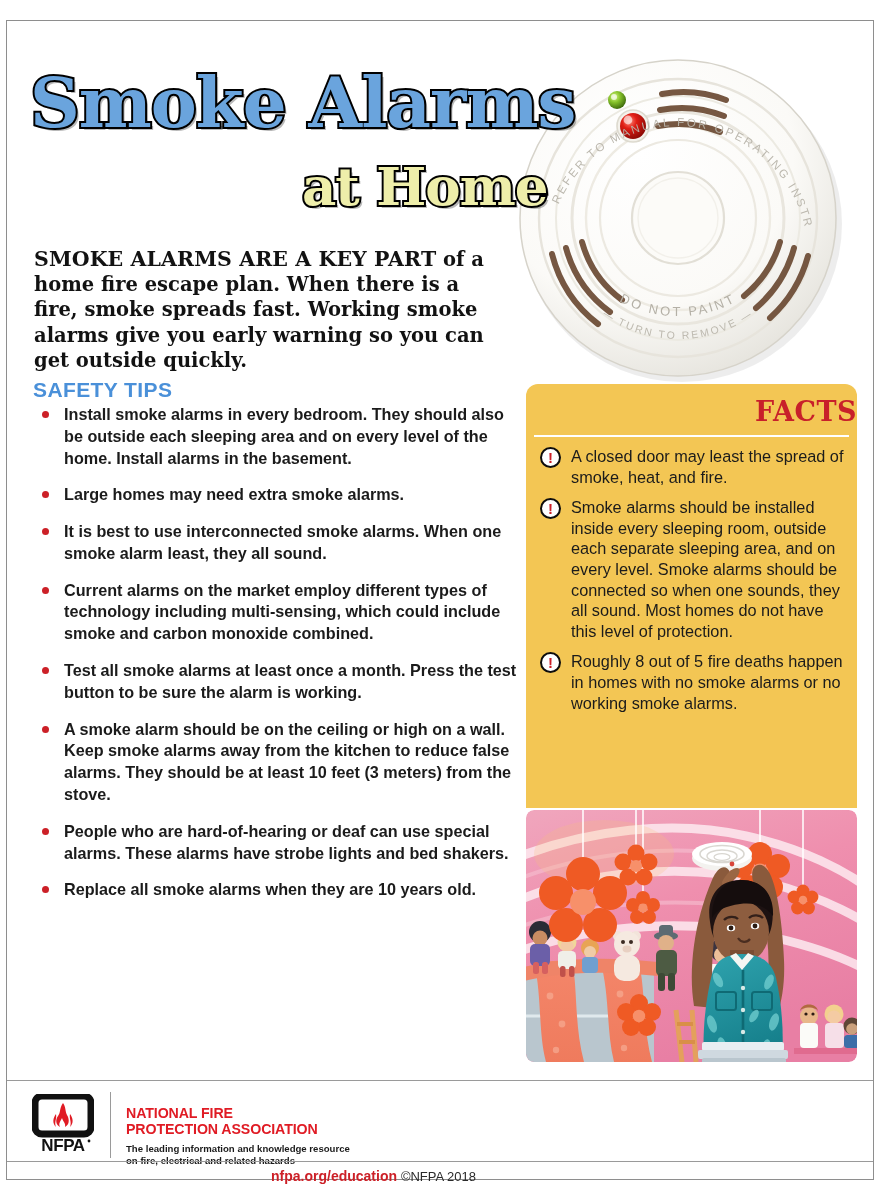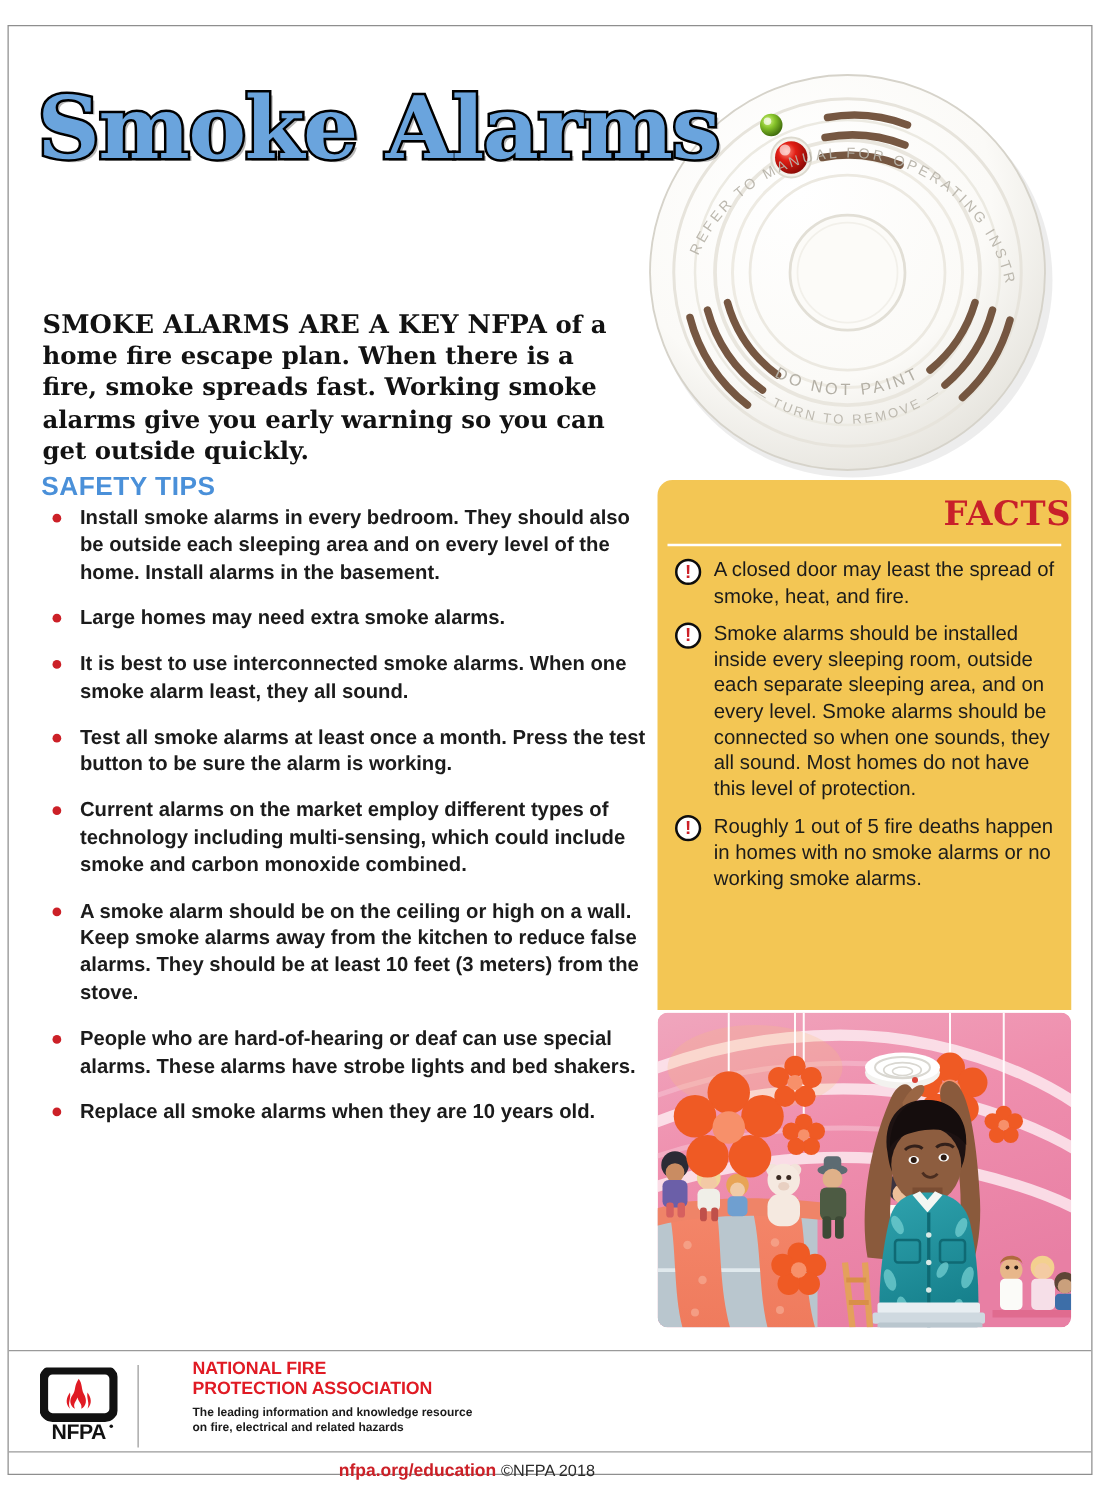--- a/index.html
+++ b/index.html
@@ -203,23 +203,22 @@
     width: 62px; height: 62px;
   }
   #logo-divider {
     position: absolute;
     left: 110px; top: 4px;
     width: 1px; height: 66px;
     background: #9a9a9a;
   }
   #footer-text {
     position: absolute;
-    left: 126px; top: 0;
+    left: 126px; top: 18px;
     width: 420px;
-    margin-left: 28px;
   }
   .footer-org {
     color: #e01b24;
     font-weight: bold;
     font-size: 14.2px;
     line-height: 1.12;
     letter-spacing: -0.1px;
   }
   .footer-tag {
     color: #1b1b1b;
@@ -328,46 +327,47 @@
         <text font-family="Liberation Sans, sans-serif" font-size="13" letter-spacing="2.6" fill="#b4b0a6" text-anchor="middle">
           <textPath href="#bottomArc1" startOffset="50%">DO NOT PAINT</textPath>
         </text>
         <text font-family="Liberation Sans, sans-serif" font-size="10.5" letter-spacing="2.2" fill="#bdb9af" text-anchor="middle">
           <textPath href="#bottomArc2" startOffset="50%">— TURN TO REMOVE —</textPath>
         </text>
       </svg>
     </div>
 
     <div class="title-line" id="title-main">Smoke Alarms</div>
+    <div class="title-line" id="title-sub">at Home</div>
   </div>
 
-  <p id="intro"><span class="lead">SMOKE ALARMS ARE A KEY NFPA</span><span> of a home fire escape plan. When there is a fire, smoke spreads fast. Working smoke alarms give you early warning so you can get outside quickly.</span></p>
+  <p id="intro"><span class="lead">SMOKE ALARMS ARE A KEY PART</span><span> of a home fire escape plan. When there is a fire, smoke spreads fast. Working smoke alarms give you early warning so you can get outside quickly.</span></p>
 
   <div id="safety-tips-heading">SAFETY TIPS</div>
 
   <ul id="tips-list">
     <li>
       <span class="bullet"></span>
       <span>Install smoke alarms in every bedroom. They should also be outside each sleeping area and on every level of the home. Install alarms in the basement.</span>
     </li>
     <li>
       <span class="bullet"></span>
       <span>Large homes may need extra smoke alarms.</span>
     </li>
     <li>
       <span class="bullet"></span>
       <span>It is best to use interconnected smoke alarms. When one smoke alarm least, they all sound.</span>
     </li>
     <li>
       <span class="bullet"></span>
+      <span>Current alarms on the market employ different types of technology including multi-sensing, which could include smoke and carbon monoxide combined.</span>
+    </li>
+    <li>
+      <span class="bullet"></span>
       <span>Test all smoke alarms at least once a month. Press the test button to be sure the alarm is working.</span>
-    </li>
-    <li>
-      <span class="bullet"></span>
-      <span>Current alarms on the market employ different types of technology including multi-sensing, which could include smoke and carbon monoxide combined.</span>
     </li>
     <li>
       <span class="bullet"></span>
       <span>A smoke alarm should be on the ceiling or high on a wall. Keep smoke alarms away from the kitchen to reduce false alarms. They should be at least 10 feet (3 meters) from the stove.</span>
     </li>
     <li>
       <span class="bullet"></span>
       <span>People who are hard-of-hearing or deaf can use special alarms. These alarms have strobe lights and bed shakers.</span>
     </li>
     <li>
@@ -383,21 +383,21 @@
       <li>
         <span class="fact-icon">!</span>
         <span>A closed door may least the spread of smoke, heat, and fire.</span>
       </li>
       <li>
         <span class="fact-icon">!</span>
         <span>Smoke alarms should be installed inside every sleeping room, outside each separate sleeping area, and on every level. Smoke alarms should be connected so when one sounds, they all sound. Most homes do not have this level of protection.</span>
       </li>
       <li>
         <span class="fact-icon">!</span>
-        <span>Roughly 1 out of 5 fire deaths happen in homes with no smoke alarms or no working smoke alarms.</span>
+        <span>Roughly 8 out of 5 fire deaths happen in homes with no smoke alarms or no working smoke alarms.</span>
       </li>
     </ul>
   </div>
 
   <div id="illustration">
     <svg width="331" height="252" viewBox="0 0 331 252" aria-hidden="true">
       <defs>
         <linearGradient id="wallG" x1="0" y1="0" x2="0.4" y2="1">
           <stop offset="0%" stop-color="#f0a6bd"></stop>
           <stop offset="45%" stop-color="#ef8fae"></stop>

